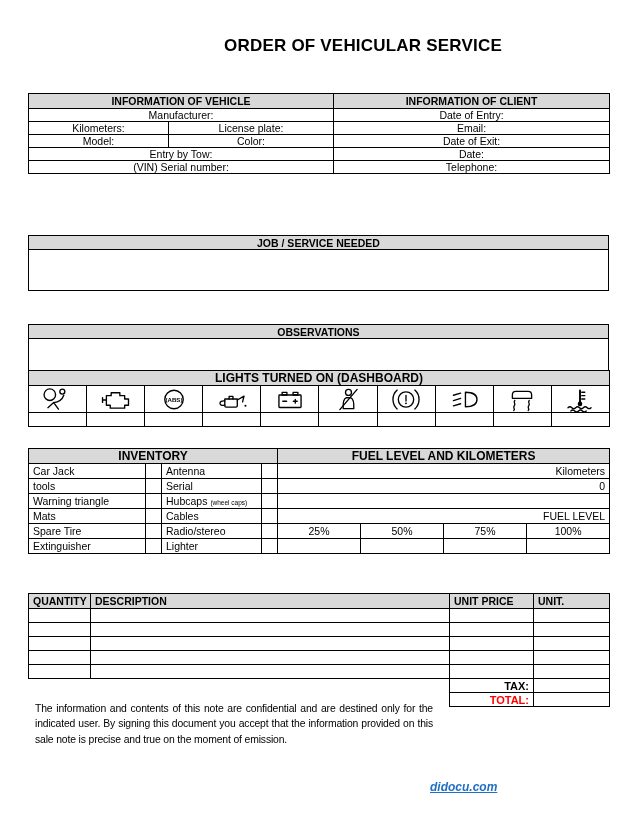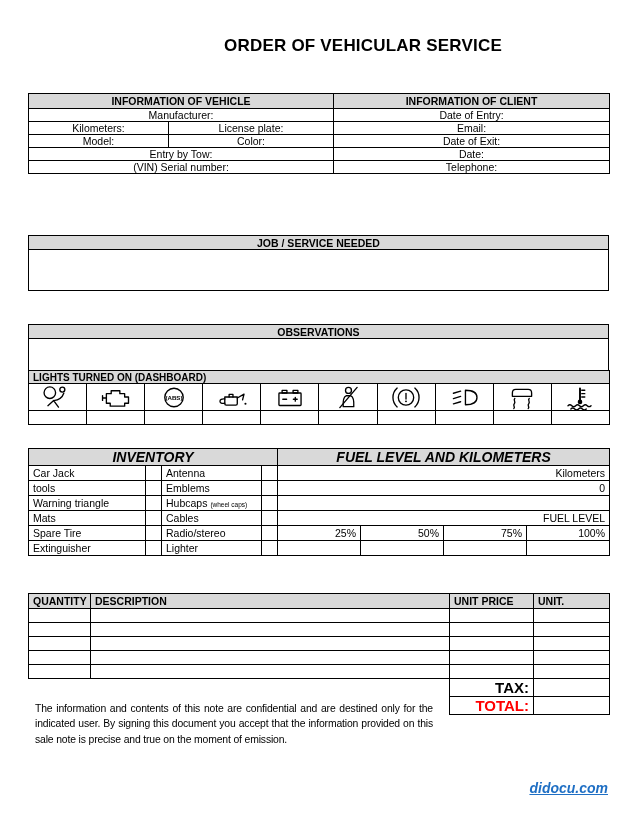--- a/index.html
+++ b/index.html
@@ -10,54 +10,54 @@
   .abs{position:absolute;}
   #title{top:36px;left:0;width:638px;text-align:center;font-size:17px;font-weight:bold;letter-spacing:.2px;padding-left:44px;}
 
   table.doc{border-collapse:collapse;table-layout:fixed;width:581px;}
   table.doc td{border:1px solid #000;font-size:10.5px;padding:0 4px;overflow:hidden;white-space:nowrap;vertical-align:middle;}
   td.hdr{background:#d9d9d9;font-weight:bold;border-bottom-width:2px;}
   td.c{text-align:right;}
   td.empty{padding:0;}
   .tiny{font-size:6.5px;}
   .small-val{font-size:7.5px;}
-  .pct{font-size:8.5px;text-align:right;}
+  .pct{font-size:8.5px;text-align:center;}
 
   #vehicle-table{top:93px;left:28px;}
   #vehicle-table td{height:12px;text-align:center;}
   #vehicle-table td.hdr{height:14px;}
 
   #job-table{top:205px;left:28px;margin-top:30px;}
   #job-table td.hdr{height:13px;text-align:center;}
   #job-table td.body{height:40px;}
 
   #obs-table{top:288px;left:28px;margin-top:36px;}
   #obs-table td.hdr{height:13px;text-align:center;}
   #obs-table td.body{height:41px;}
 
   #lights-table{top:370px;left:28px;}
-  #lights-table td.hdr{height:12px;text-align:left;font-size:10px;}
+  #lights-table td.hdr{height:12px;text-align:center;font-size:12px;}
   #lights-table td.icon-cell{height:26px;text-align:center;padding:0;}
   #lights-table td.check-cell{height:13px;}
 
   #inv-table{top:448px;left:28px;}
   #inv-table td{height:14px;}
-  #inv-table td.hdr{height:12px;text-align:center;font-size:14px;font-style:italic;}
+  #inv-table td.hdr{height:12px;text-align:center;font-size:12px;}
 
   #items-table{top:593px;left:28px;}
   #items-table td.hdr{height:14px;text-align:left;}
   #items-table td{height:13px;}
 
   #totals-table{top:678px;left:449px;border-collapse:collapse;table-layout:fixed;width:160px;}
-  #totals-table td{border:1px solid #000;height:13px;font-size:15px;padding:0 4px;}
+  #totals-table td{border:1px solid #000;height:13px;font-size:11px;padding:0 4px;}
   #totals-table td.lbl{font-weight:bold;text-align:right;}
   #totals-table td.red{color:#ff0000;margin-top:18px;}
 
   #disclaimer{top:701px;left:35px;width:398px;font-size:10.4px;line-height:15.4px;text-align:justify;letter-spacing:-0.15px;}
-  #site-link{top:780px;left:430px;width:178px;text-align:right;font-size:14px;font-style:italic;font-weight:bold;color:#1f6fc4;text-decoration:underline;}
+  #site-link{top:780px;left:430px;width:178px;text-align:left;font-size:12px;font-style:italic;font-weight:bold;color:#1f6fc4;text-decoration:underline;}
 
   svg.light{display:inline-block;vertical-align:middle;}
   svg.light path,svg.light circle,svg.light rect{stroke:#000;stroke-width:1.4;fill:none;stroke-linecap:round;stroke-linejoin:round;}
   svg.light .fill{fill:#000;stroke:none;}
   svg.light text{fill:#000;stroke:none;font-family:"Liberation Sans",sans-serif;font-weight:bold;}
 </style>
 </head>
 <body>
 
 <div id="title" class="abs">ORDER OF VEHICULAR SERVICE</div>
@@ -239,21 +239,21 @@
   <tr>
     <td>Car Jack</td>
     <td class="empty"></td>
     <td>Antenna</td>
     <td class="empty"></td>
     <td class="c" colspan="4">Kilometers</td>
   </tr>
   <tr>
     <td>tools</td>
     <td class="empty"></td>
-    <td>Emblems</td>
+    <td>Serial</td>
     <td class="empty"></td>
     <td class="c small-val" colspan="4">0</td>
   </tr>
   <tr>
     <td>Warning triangle</td>
     <td class="empty"></td>
     <td><span>Hubcaps</span> <span class="tiny">(wheel caps)</span></td>
     <td class="empty"></td>
     <td class="empty" colspan="4"></td>
   </tr>

